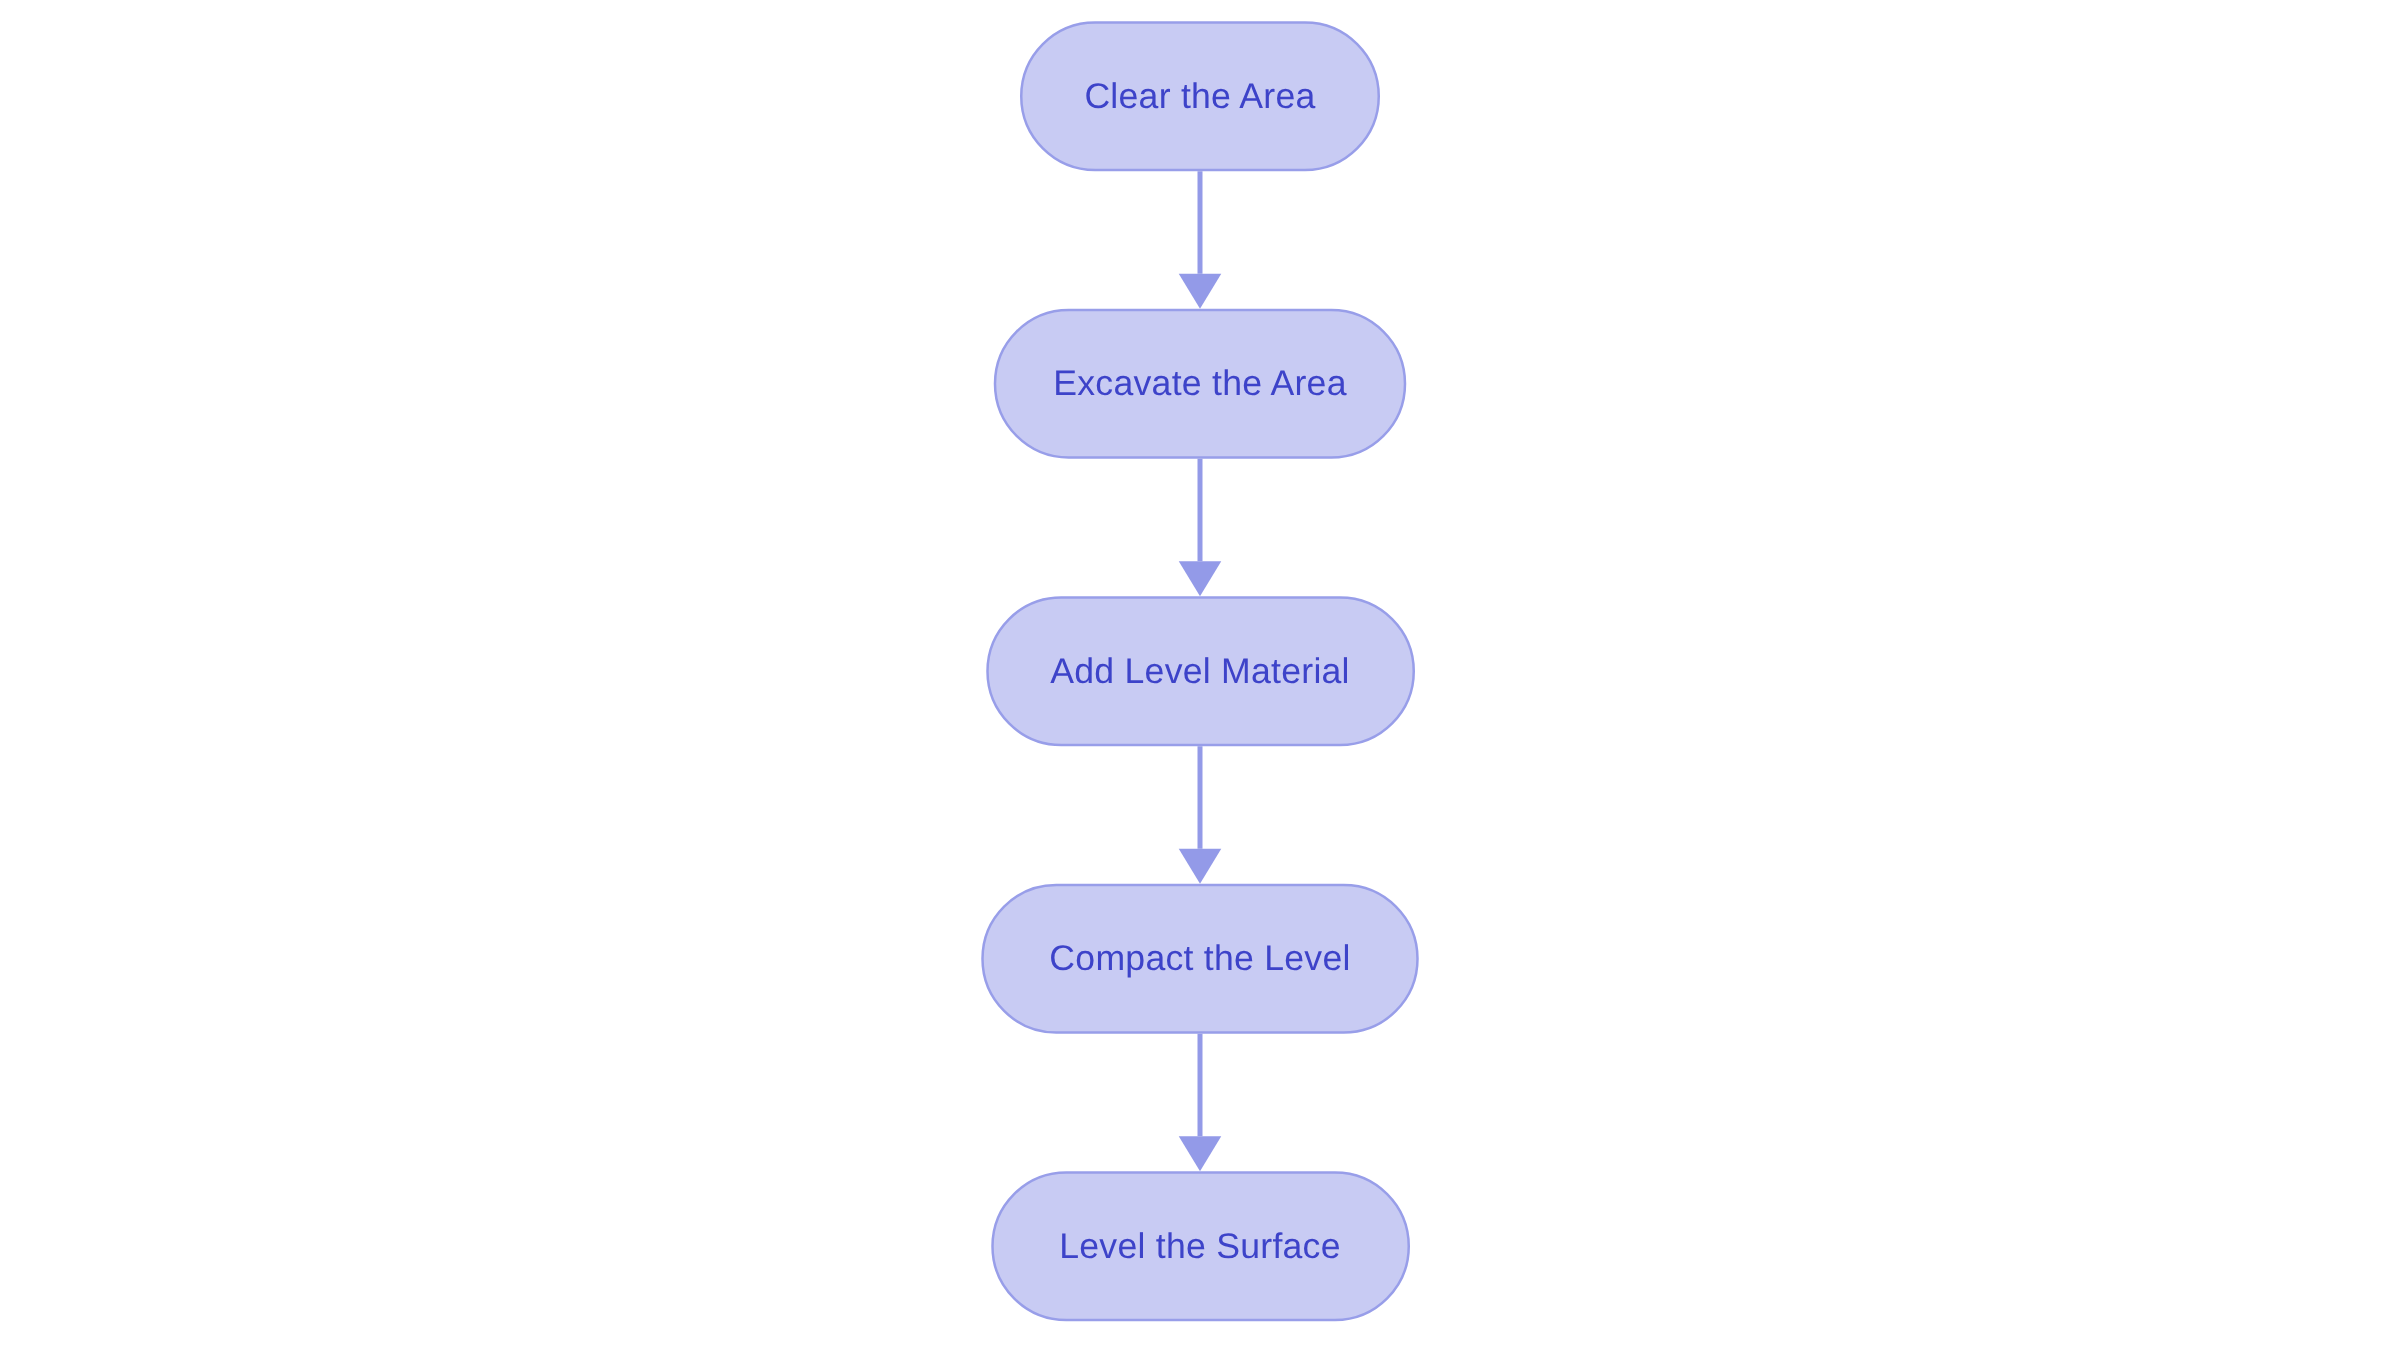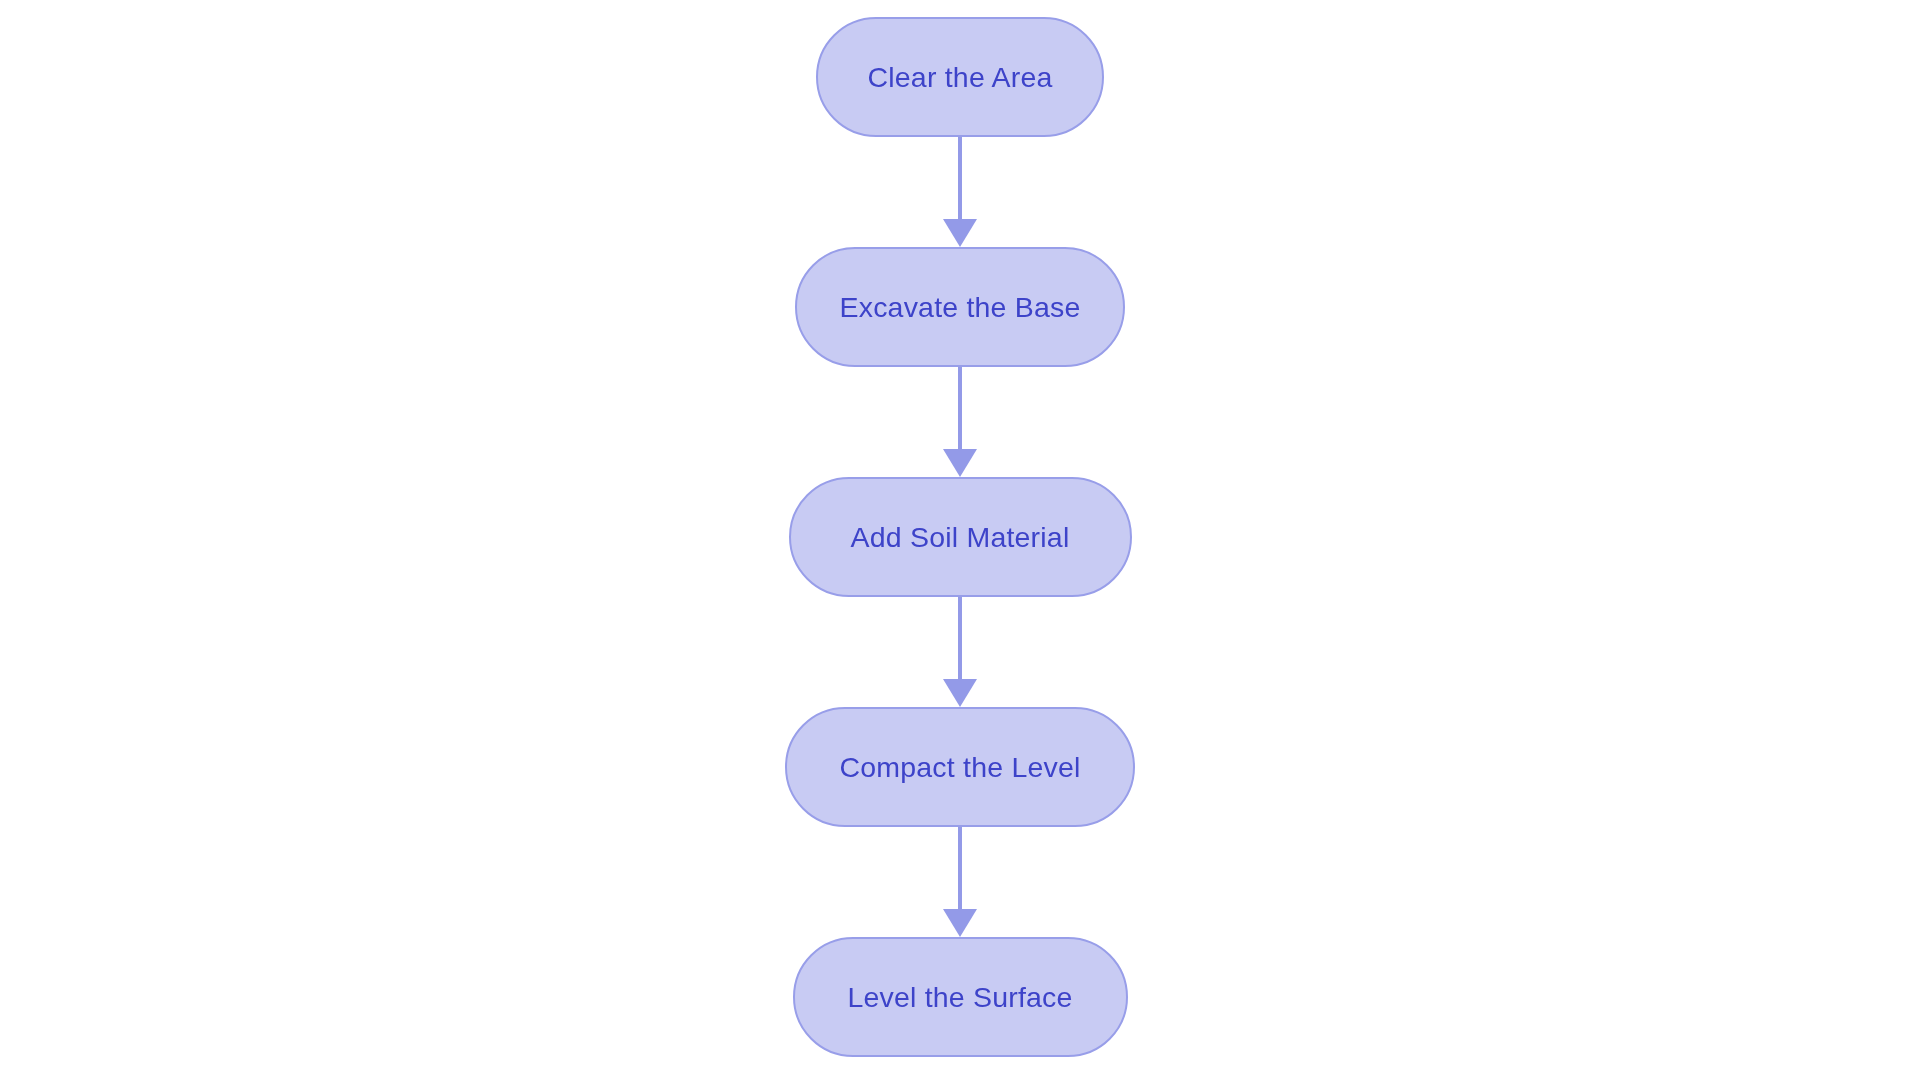--- a/index.html
+++ b/index.html
@@ -57,30 +57,30 @@
   <div class="flow-node w1">
     <span>Clear the Area</span>
   </div>
 
   <div class="edge-arrow">
     <div class="arrow-line"></div>
     <div class="arrow-head"></div>
   </div>
 
   <div class="flow-node w2">
-    <span>Excavate the Base</span>
+    <span>Excavate the Area</span>
   </div>
 
   <div class="edge-arrow">
     <div class="arrow-line"></div>
     <div class="arrow-head"></div>
   </div>
 
   <div class="flow-node w3">
-    <span>Add Soil Material</span>
+    <span>Add Level Material</span>
   </div>
 
   <div class="edge-arrow">
     <div class="arrow-line"></div>
     <div class="arrow-head"></div>
   </div>
 
   <div class="flow-node w4">
     <span>Compact the Level</span>
   </div>

